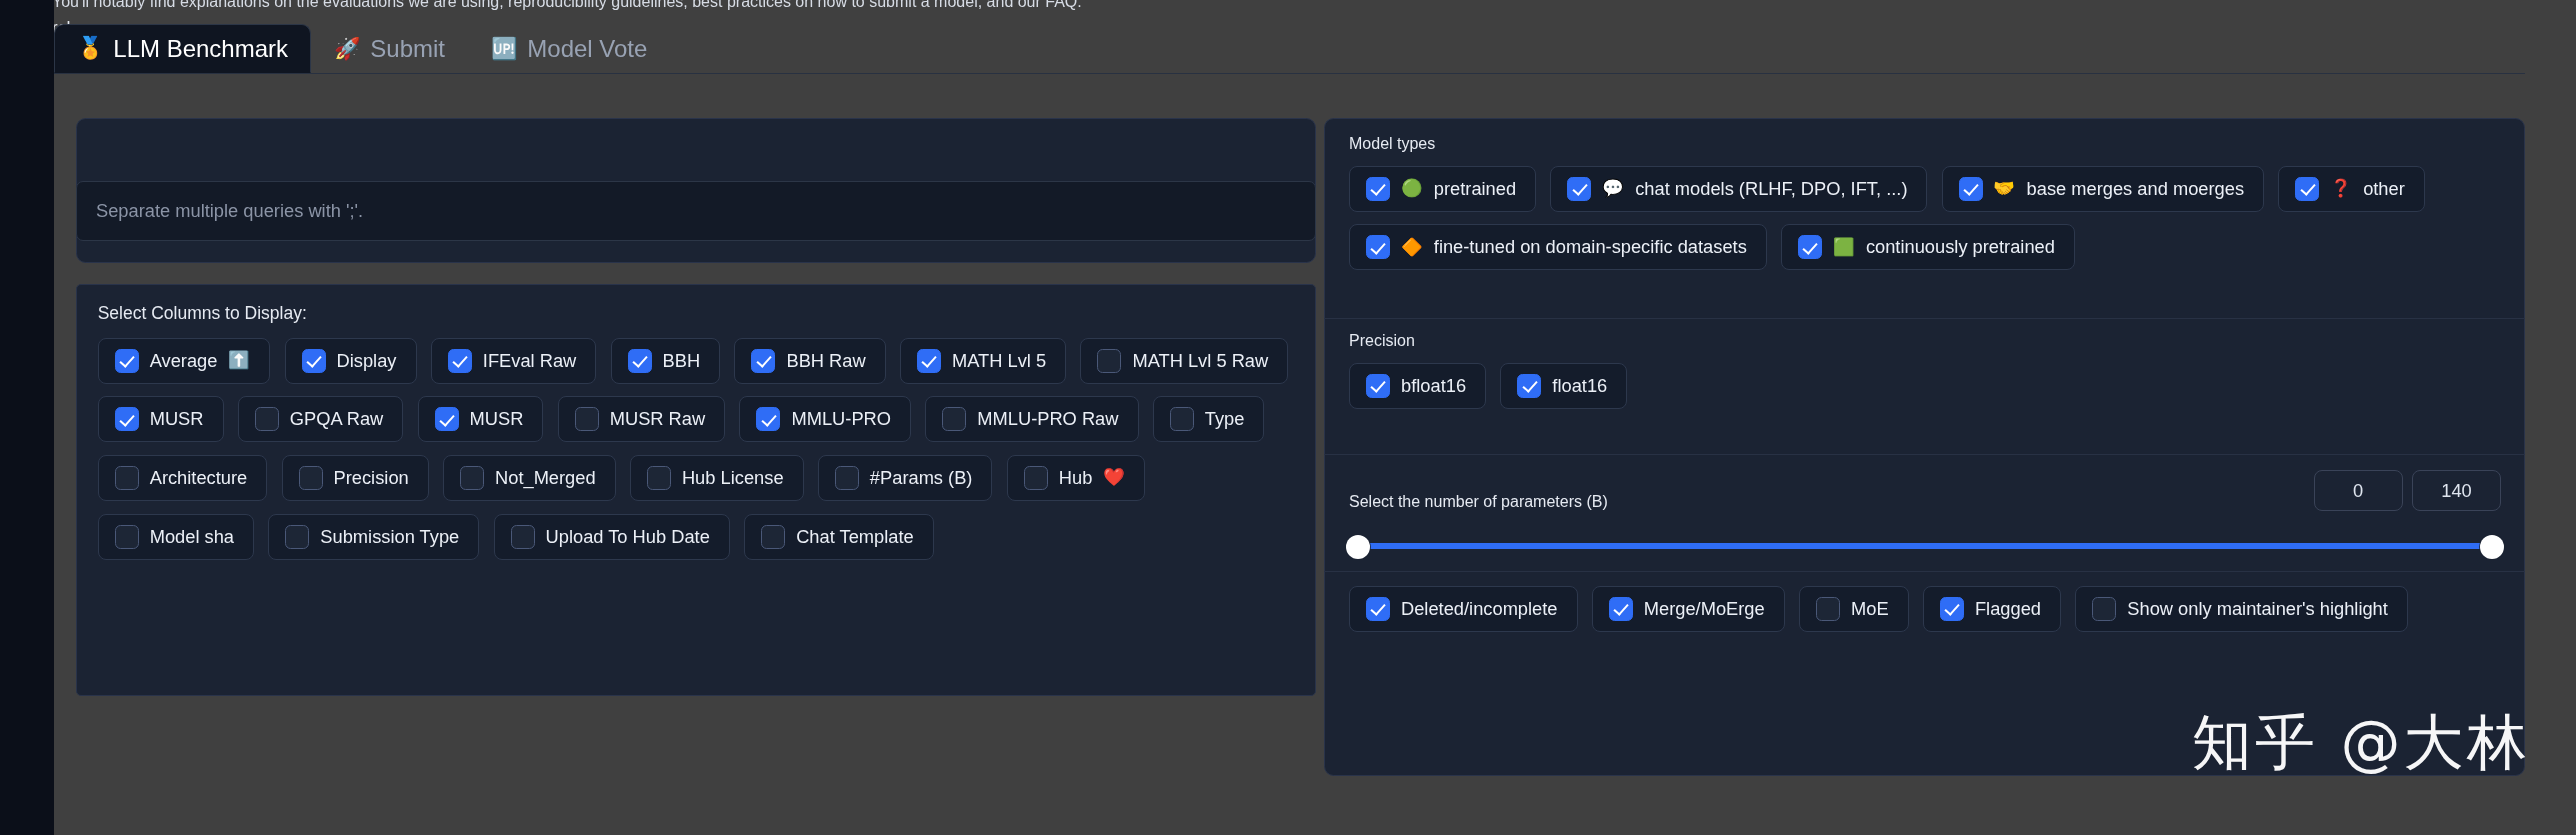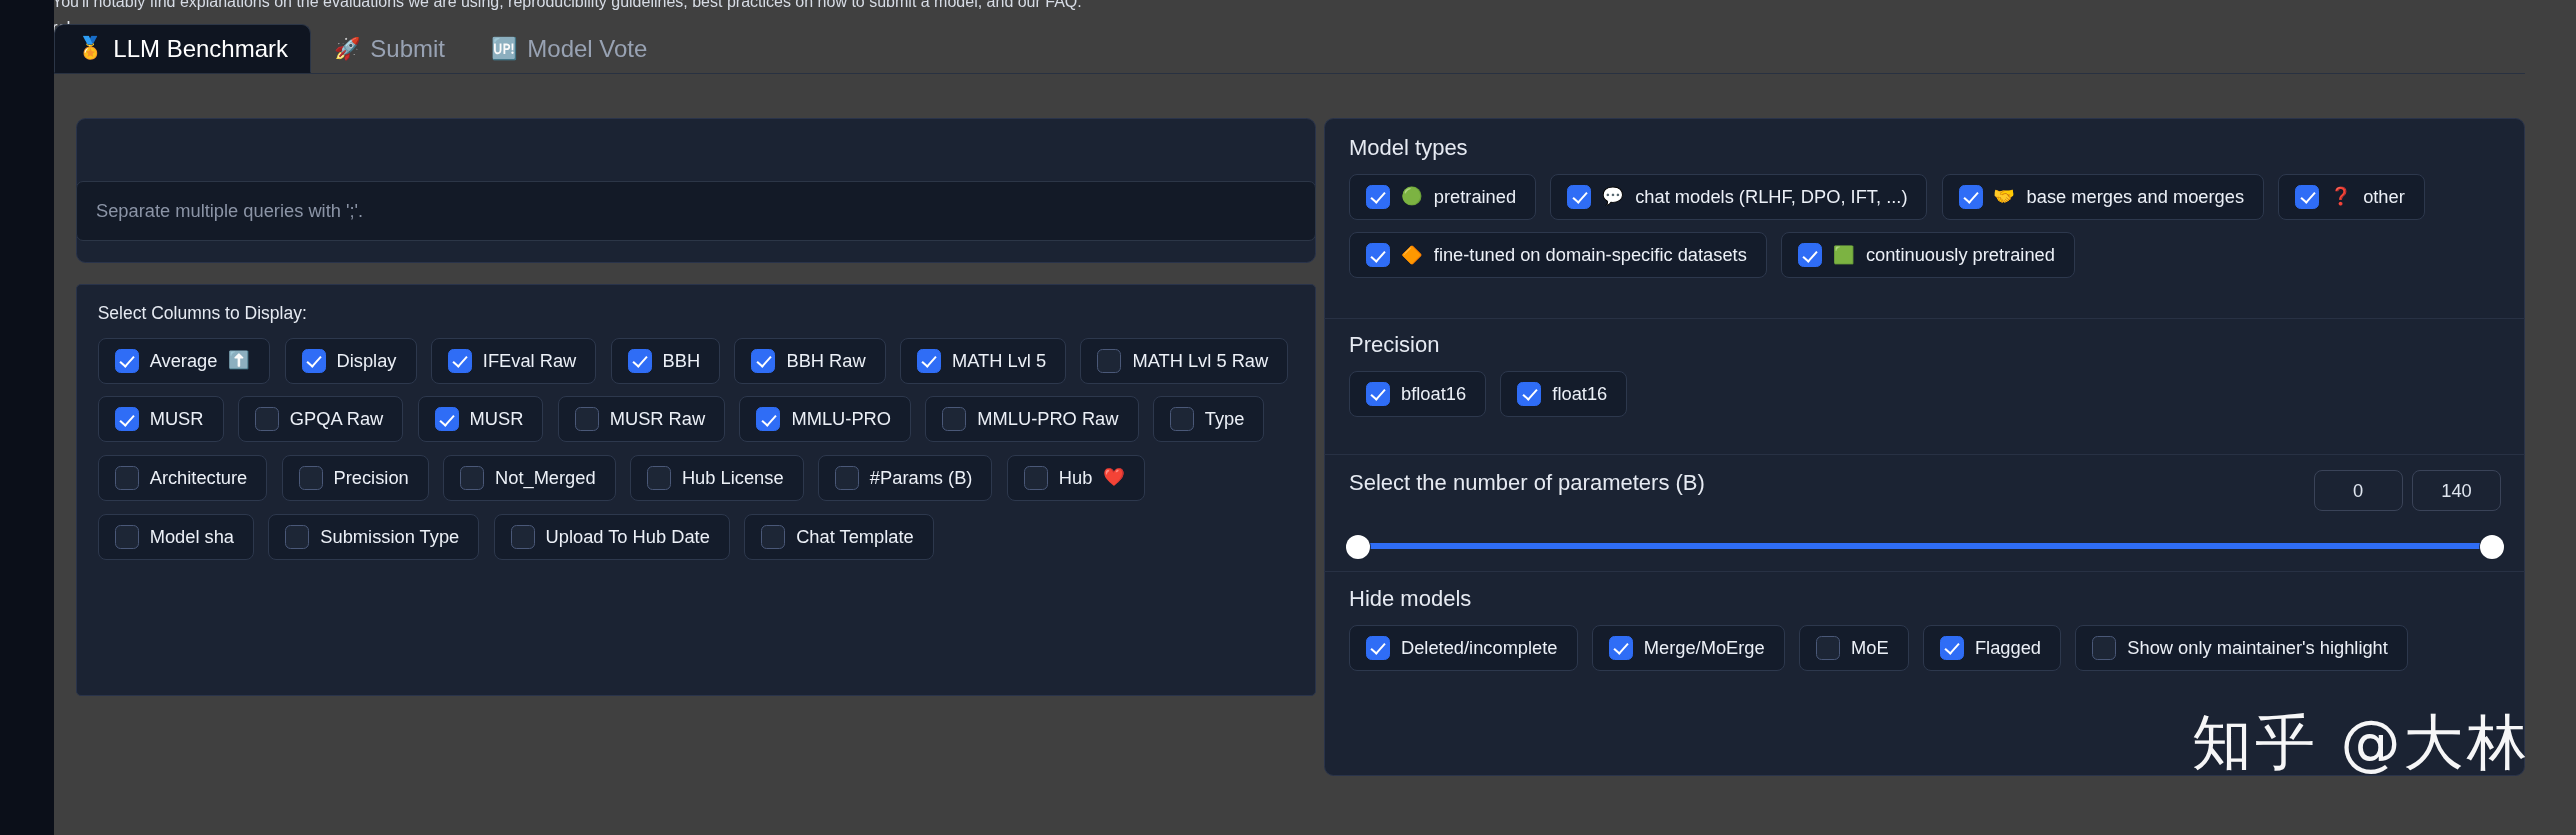--- a/index.html
+++ b/index.html
@@ -81,33 +81,33 @@
     width: 6.4px; height: 12px; border: solid #fff;
     border-width: 0 2.4px 2.4px 0; transform: rotate(42deg);
   }
 
   
   #right-bg {
     position: absolute; left: 1324px; top: 118px; width: 1201px; height: 658px;
     background: #1b2333; border: 0.8px solid #29334a; border-radius: 9.5px;
   }
   .rsec { position: absolute; left: 1349px; }
-  .rsec-title { font-size: 22px; color: #e6eaf2; margin-bottom: 12.7px; }
+  .rsec-title { font-size: 16px; color: #e6eaf2; margin-bottom: 12.7px; }
 
   #modeltypes { top: 135px; width: 1152px; }
   #precision  { top: 332px; width: 1152px; }
   #paramsec   { top: 470px; width: 1152px; }
   #hidemodels { top: 586px; width: 1152px; }
 
   .divider {
     position: absolute; left: 1324px; width: 1201px; height: 0.8px; background: #283144;
   }
 
   
-  .slider-head { display: flex; align-items: flex-start; justify-content: space-between; width: 1152px; }
+  .slider-head { display: flex; align-items: flex-end; justify-content: space-between; width: 1152px; }
   .numbox {
     width: 89px; height: 41px; border: 0.8px solid #3a4considering;
     border: 0.8px solid #3a4358; border-radius: 8px; background: #1b2333;
     color: #dfe5ef; font-size: 18.3px; display: flex; align-items: center; justify-content: center;
   }
   .numboxes { display: flex; gap: 9.5px; }
   .track-wrap { position: relative; width: 1152px; height: 35px; margin-top: 17.5px; }
   .track {
     position: absolute; top: 14.3px; left: 0; width: 1152px; height: 6.4px;
     background: #2f6df6; border-radius: 3.2px;
@@ -331,21 +331,20 @@
     <div class="track-wrap">
       <div class="track"></div>
       <div class="knob left"></div>
       <div class="knob right"></div>
     </div>
   </div>
 
   <div class="divider" style="top:571px;"></div>
 
   <div class="rsec" id="hidemodels">
-    <div class="rsec-title">Hide models</div>
     <div class="chipwrap" id="hide-chips">
         <div class="chip">
           <span class="cb on"></span>
           <span class="chip-label">Deleted/incomplete</span>
         </div>
         <div class="chip">
           <span class="cb on"></span>
           <span class="chip-label">Merge/MoErge</span>
         </div>
         <div class="chip">

